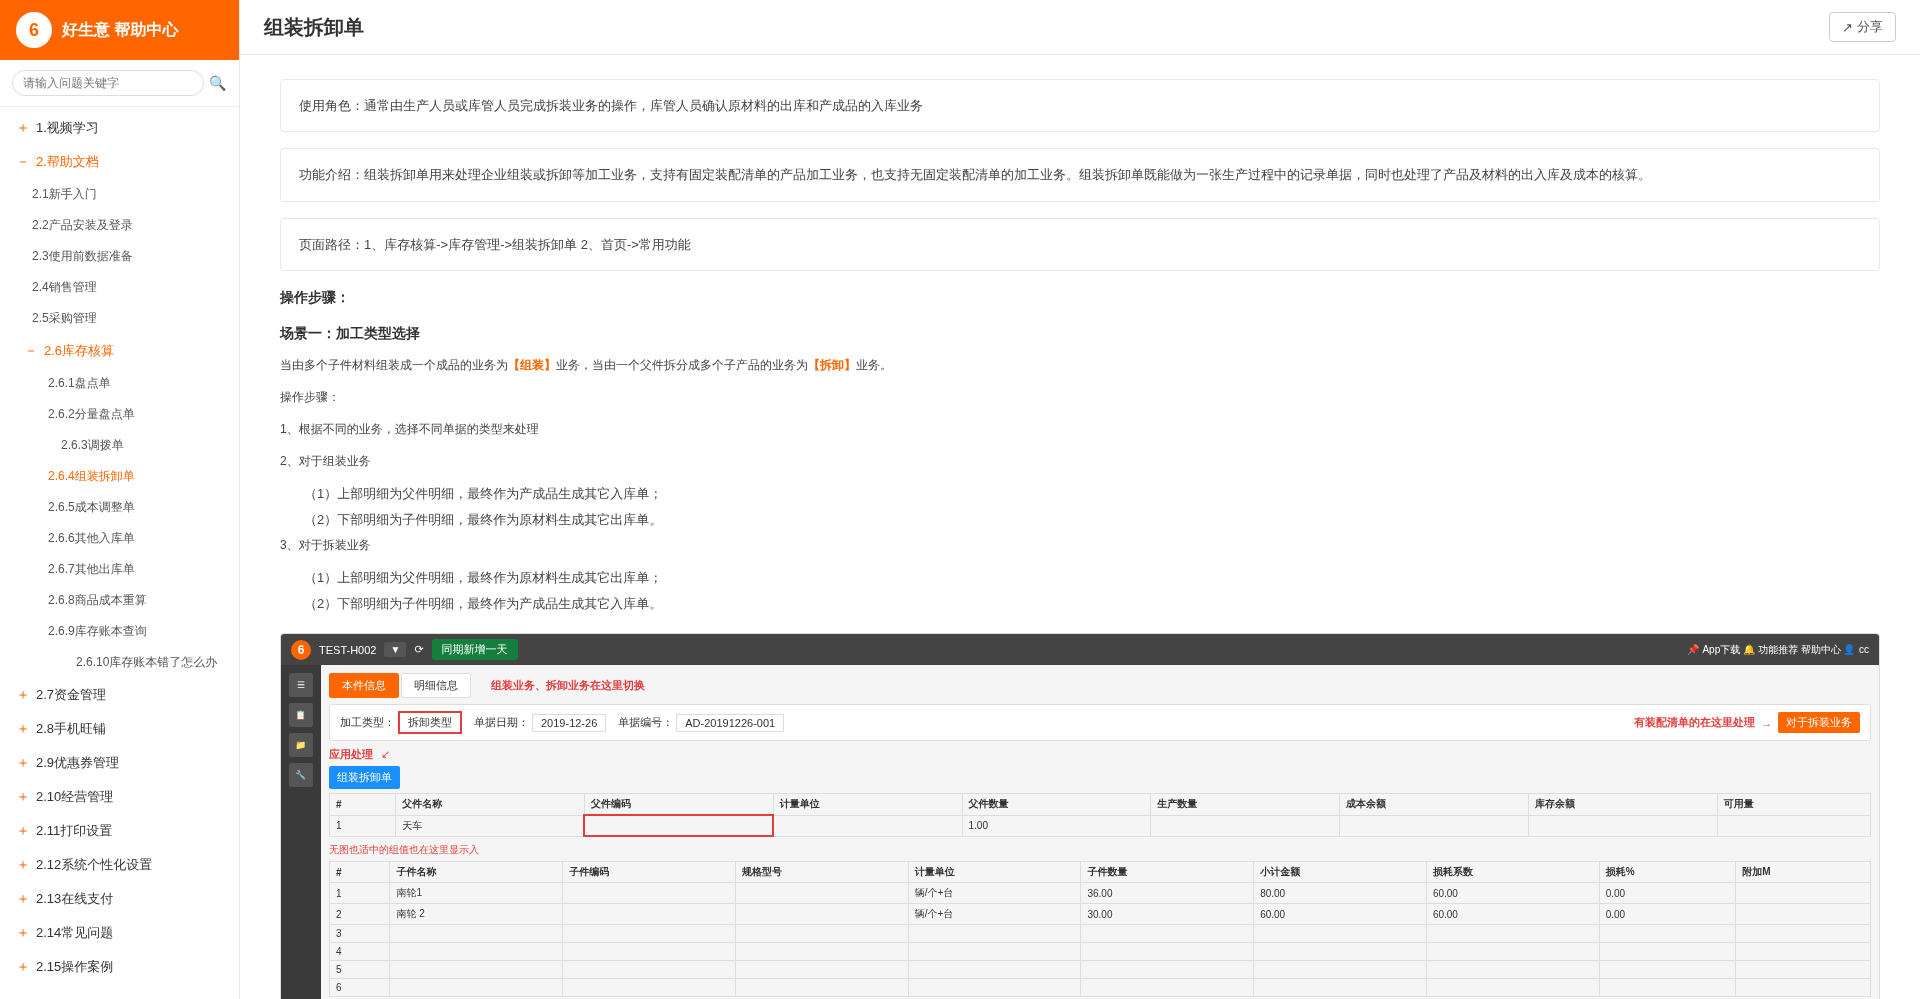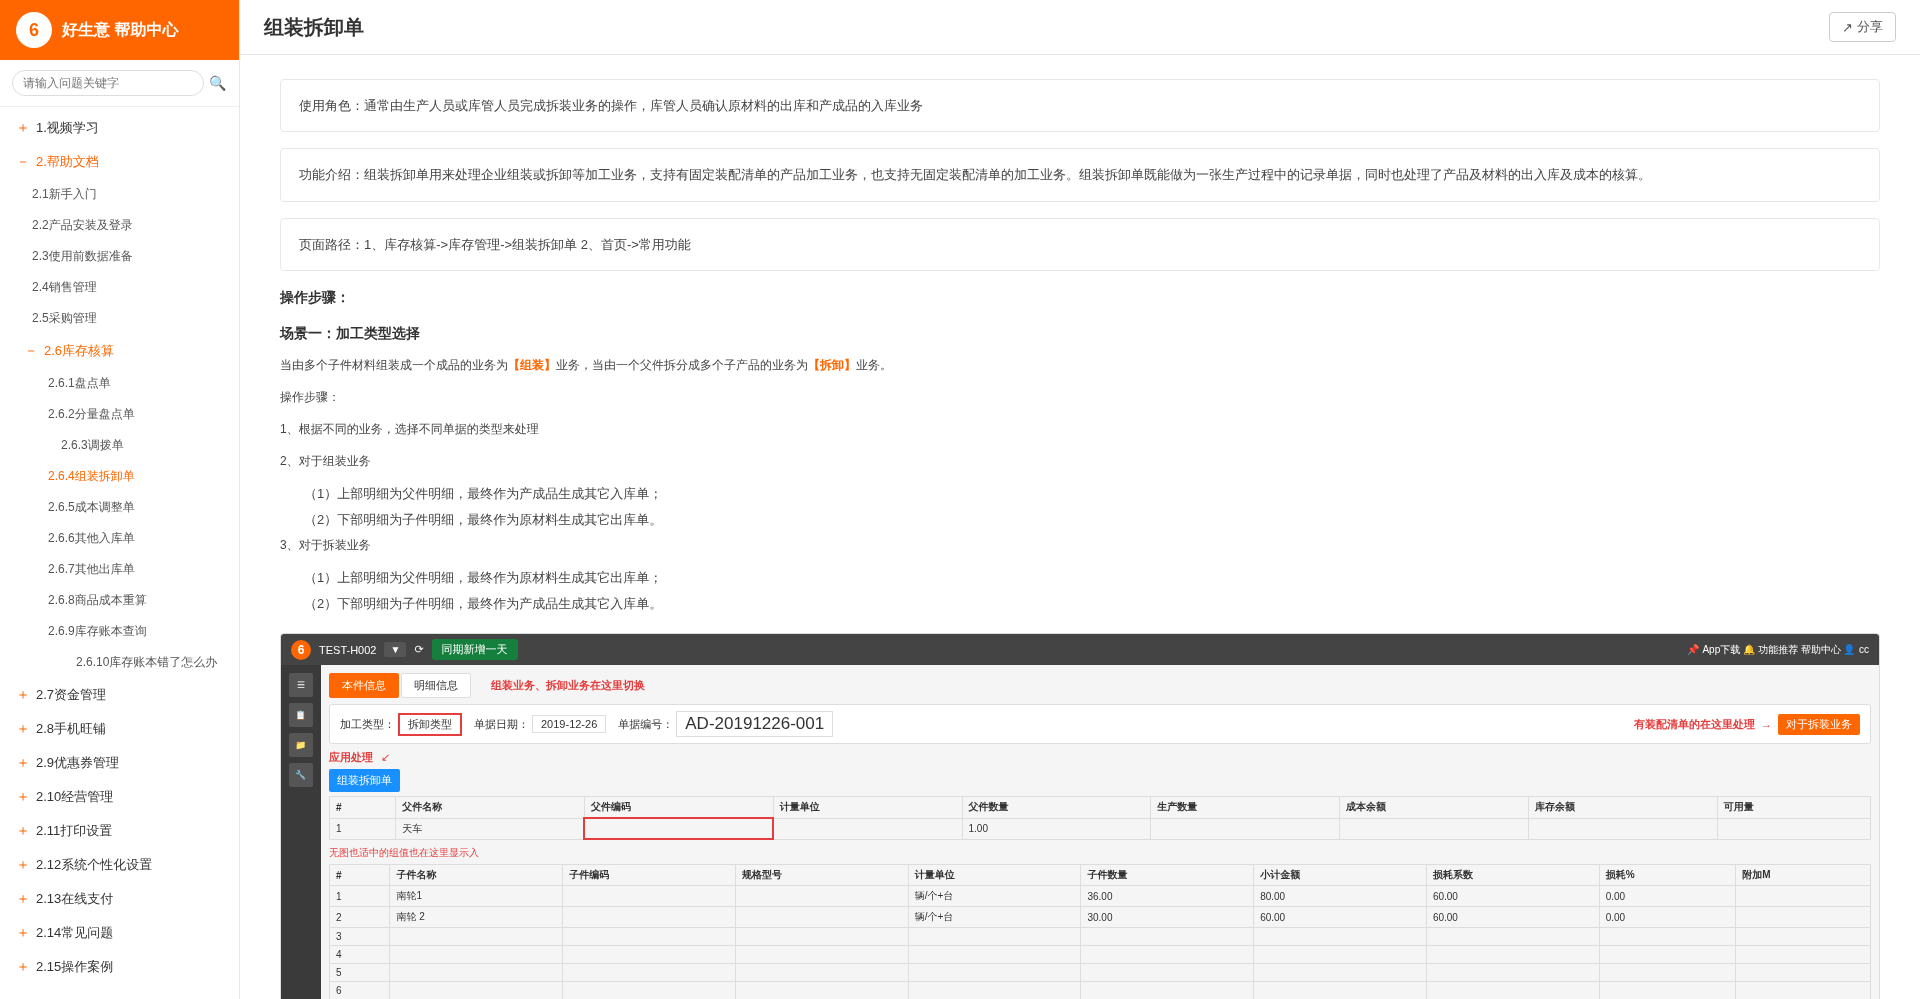--- a/index.html
+++ b/index.html
@@ -433,21 +433,21 @@
                 <div style="display:flex;align-items:center;gap:3px;">
                   <span>加工类型：</span>
                   <span style="border:2px solid #e53e3e; padding:2px 8px; font-size:11px; color:#333;">拆卸类型</span>
                 </div>
                 <div style="display:flex;align-items:center;gap:3px;">
                   <span>单据日期：</span>
                   <span style="border:1px solid #ddd; padding:2px 8px; font-size:11px; background:#fff;">2019-12-26</span>
                 </div>
                 <div style="display:flex;align-items:center;gap:3px;">
                   <span>单据编号：</span>
-                  <span style="border:1px solid #ddd; padding:2px 8px; font-size:17px; background:#fff;">AD-20191226-001</span>
+                  <span style="border:1px solid #ddd; padding:2px 8px; font-size:11px; background:#fff;">AD-20191226-001</span>
                 </div>
                 <div style="flex:1; display:flex; justify-content:flex-end; align-items:center; gap:6px;">
                   <span style="color:#e53e3e; font-size:11px; font-weight:bold;">有装配清单的在这里处理</span>
                   <span style="color:#e53e3e;">→</span>
                   <button style="background:#ff6600;color:#fff;border:none;padding:3px 8px;border-radius:2px;font-size:11px;cursor:pointer;">对于拆装业务</button>
                 </div>
               </div>
             </div>
 
             

